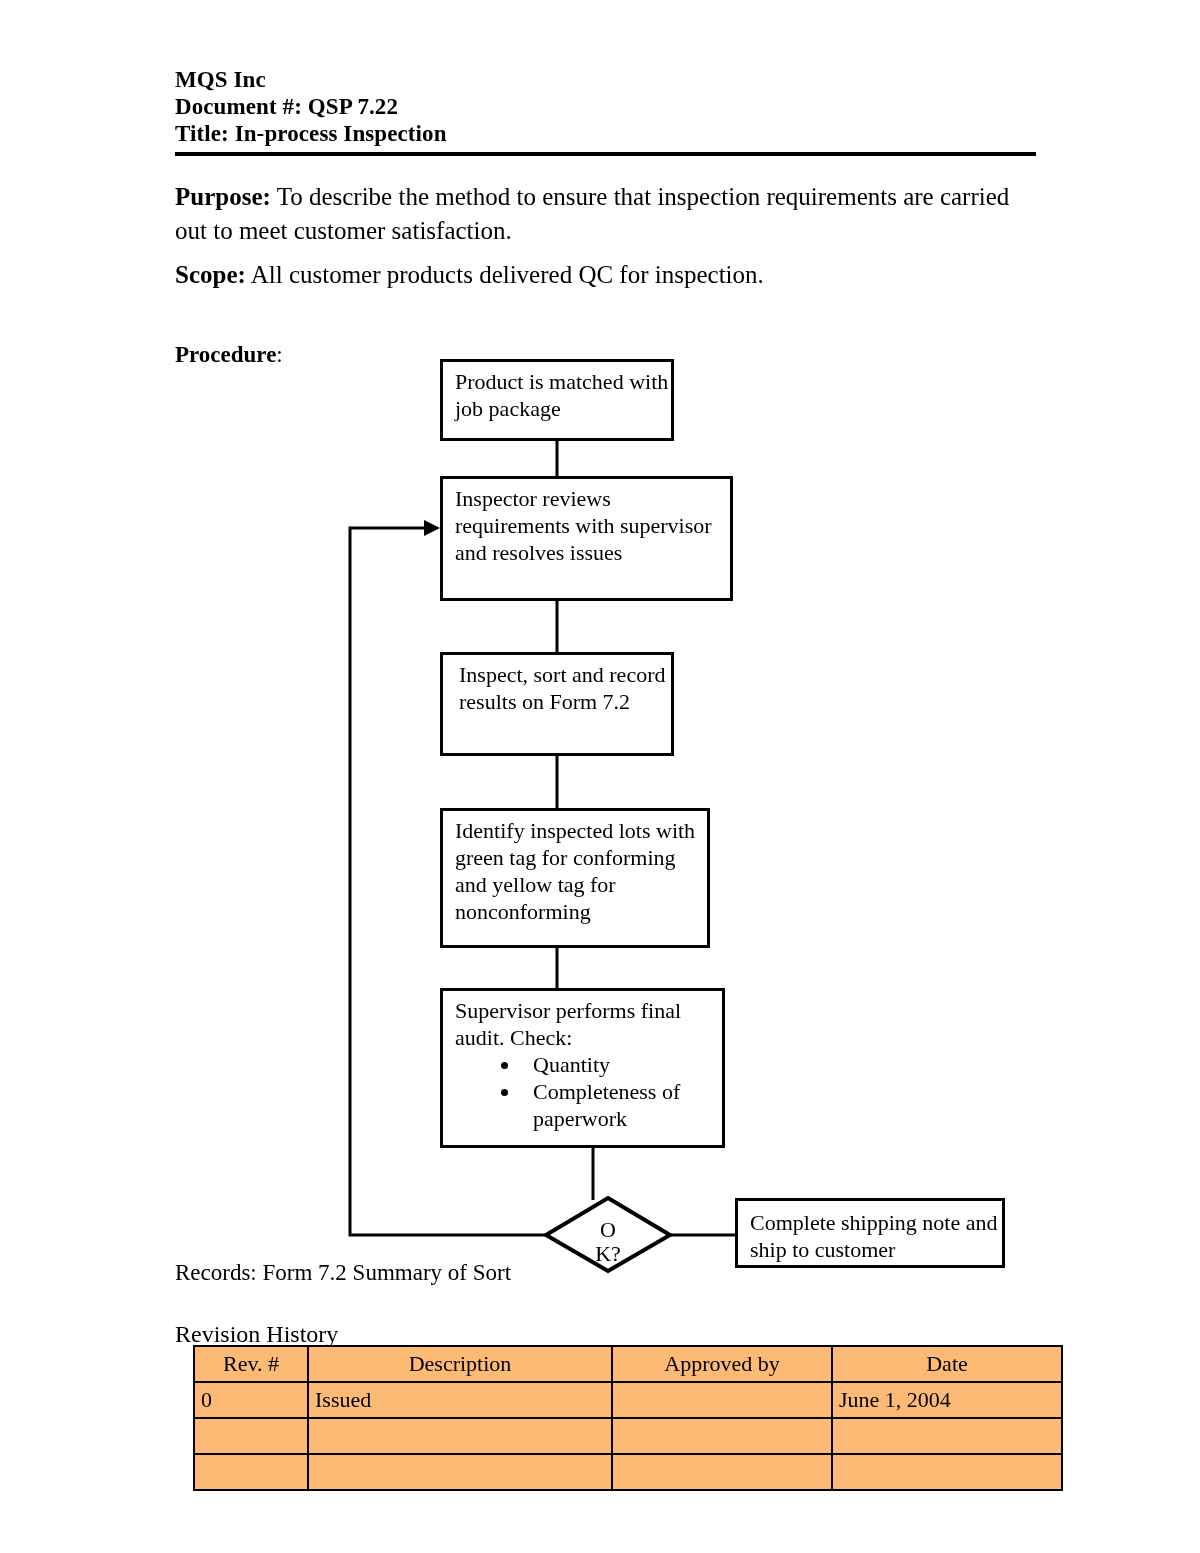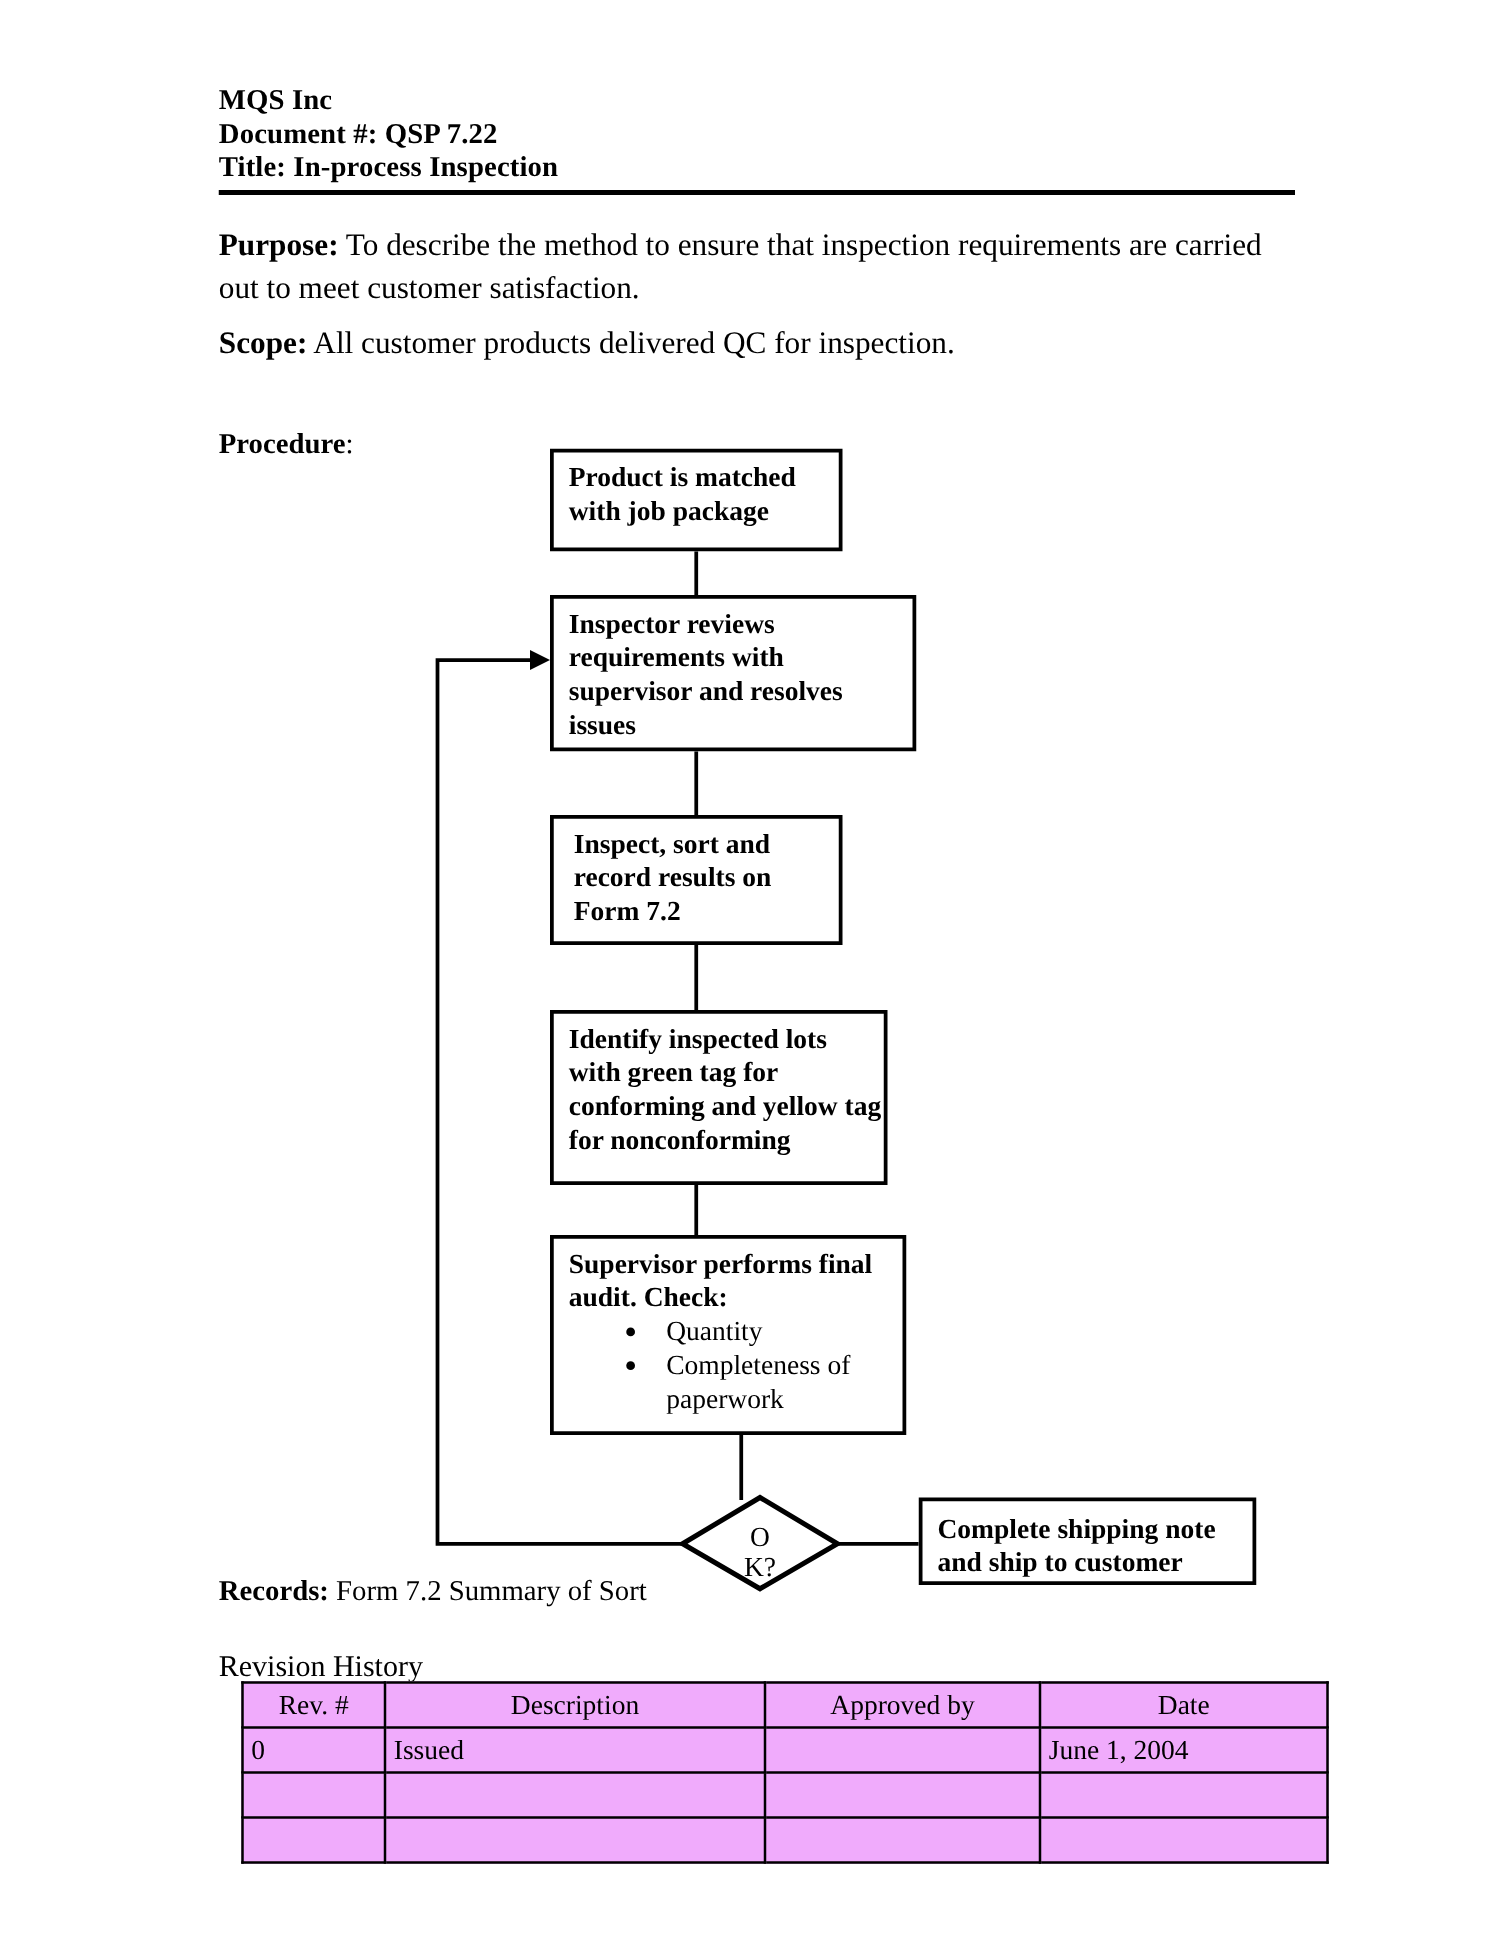--- a/index.html
+++ b/index.html
@@ -63,21 +63,21 @@
   .label-procedure b { font-weight: bold; }
 
   .label-records {
     position: absolute;
     left: 175px;
     top: 1258px;
     font-size: 23px;
     line-height: 30px;
     white-space: nowrap;
   }
-  .label-records b { font-weight: bold; }
+  .label-records b { font-weight: normal; }
 
   .label-revhistory {
     position: absolute;
     left: 175px;
     top: 1320px;
     font-size: 24px;
     line-height: 28px;
   }
 
   
@@ -91,21 +91,21 @@
   }
   .fc-box {
     position: absolute;
     border: 3px solid #000;
     background: #ffffff;
     box-sizing: border-box;
     font-size: 22px;
     line-height: 27px;
     padding: 6px 0 0 12px;
   }
-  .fc-box .txt { display: block; font-weight: bold; }
+  .fc-box .txt { display: block; }
 
   .fc-bullets {
     margin: 0;
     padding: 0 0 0 46px;
     list-style: none;
   }
   .fc-bullets li {
     position: relative;
     line-height: 27px;
     padding-left: 32px;
@@ -140,21 +140,21 @@
   #diamond-label .ok-o { display: block; }
   #diamond-label .ok-k { display: block; }
 
   
   #rev-table {
     position: absolute;
     left: 193px;
     top: 1345px;
     border-collapse: collapse;
     font-size: 22px;
-    background: #f0abfc;
+    background: #fdba74;
     padding-left: 36px;
   }
   #rev-table th, #rev-table td {
     border: 2px solid #000;
     height: 32px;
     padding: 1px 6px;
     font-weight: normal;
   }
   #rev-table thead th { text-align: center; }
   #rev-table tbody td { text-align: left; }

